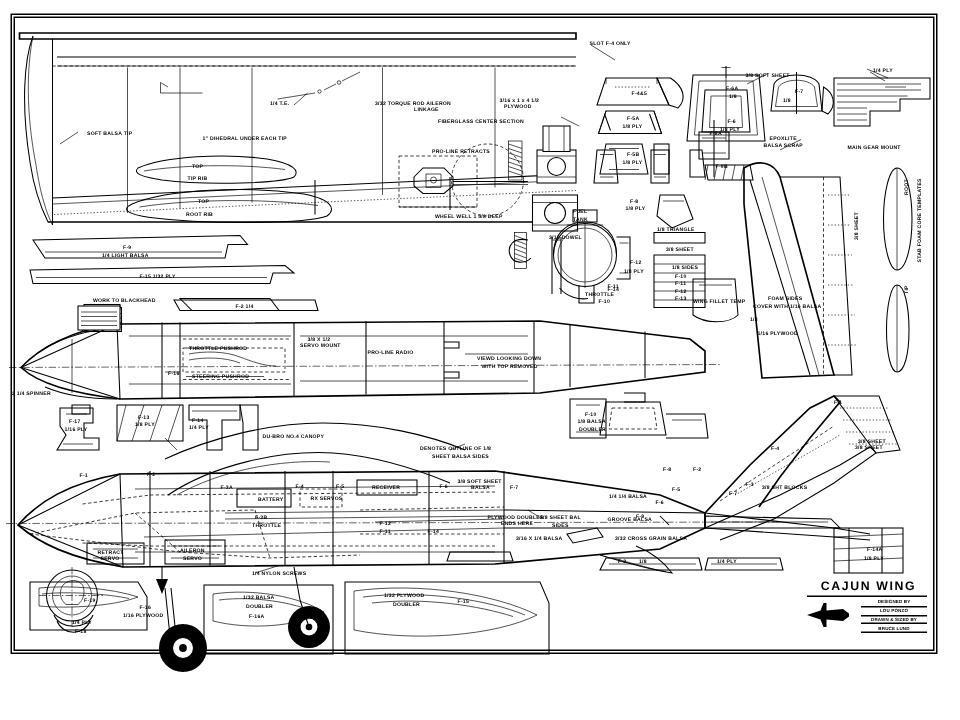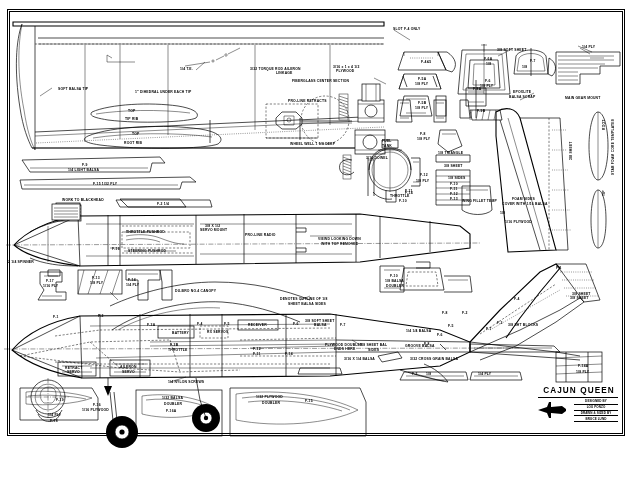--- a/index.html
+++ b/index.html
@@ -619,21 +619,21 @@
       <div class="lbl" style="left: 478px; top: 373px;">1/4  PLY</div>
       <div class="lbl" style="left: 442px; top: 312px;">F-8</div>
       <div class="lbl" style="left: 382px; top: 140px;">FUEL</div>
       <div class="lbl" style="left: 382px; top: 145px;">TANK</div>
       <div class="lbl" style="left: 366px; top: 157px;">3/16 DOWEL</div>
       <div class="lbl" style="left: 390px; top: 195px;">THROTTLE</div>
       <div class="lbl" style="left: 405px; top: 192px;">F-14</div>
     </div>
 
   <div class="title-block">
-    <div class="title-main">CAJUN QUEEN</div>
+    <div class="title-main">CAJUN WING</div>
     <div class="title-rule" style="top:11px;"></div>
 
     <svg class="jet-mark" viewBox="0 0 34 20">
       <path d="M2 10 L11 7 L13 2 L15 2 L15 7 L26 6 L30 9 L30 11 L26 14 L15 13 L15 18 L13 18 L11 13 Z" fill="#000"></path>
     </svg>
 
     <div class="credits">
       <div class="credit-line">DESIGNED BY</div>
       <div class="credit-line">LOU PONZO</div>
       <div class="credit-line">DRAWN &amp; SIZED BY</div>

